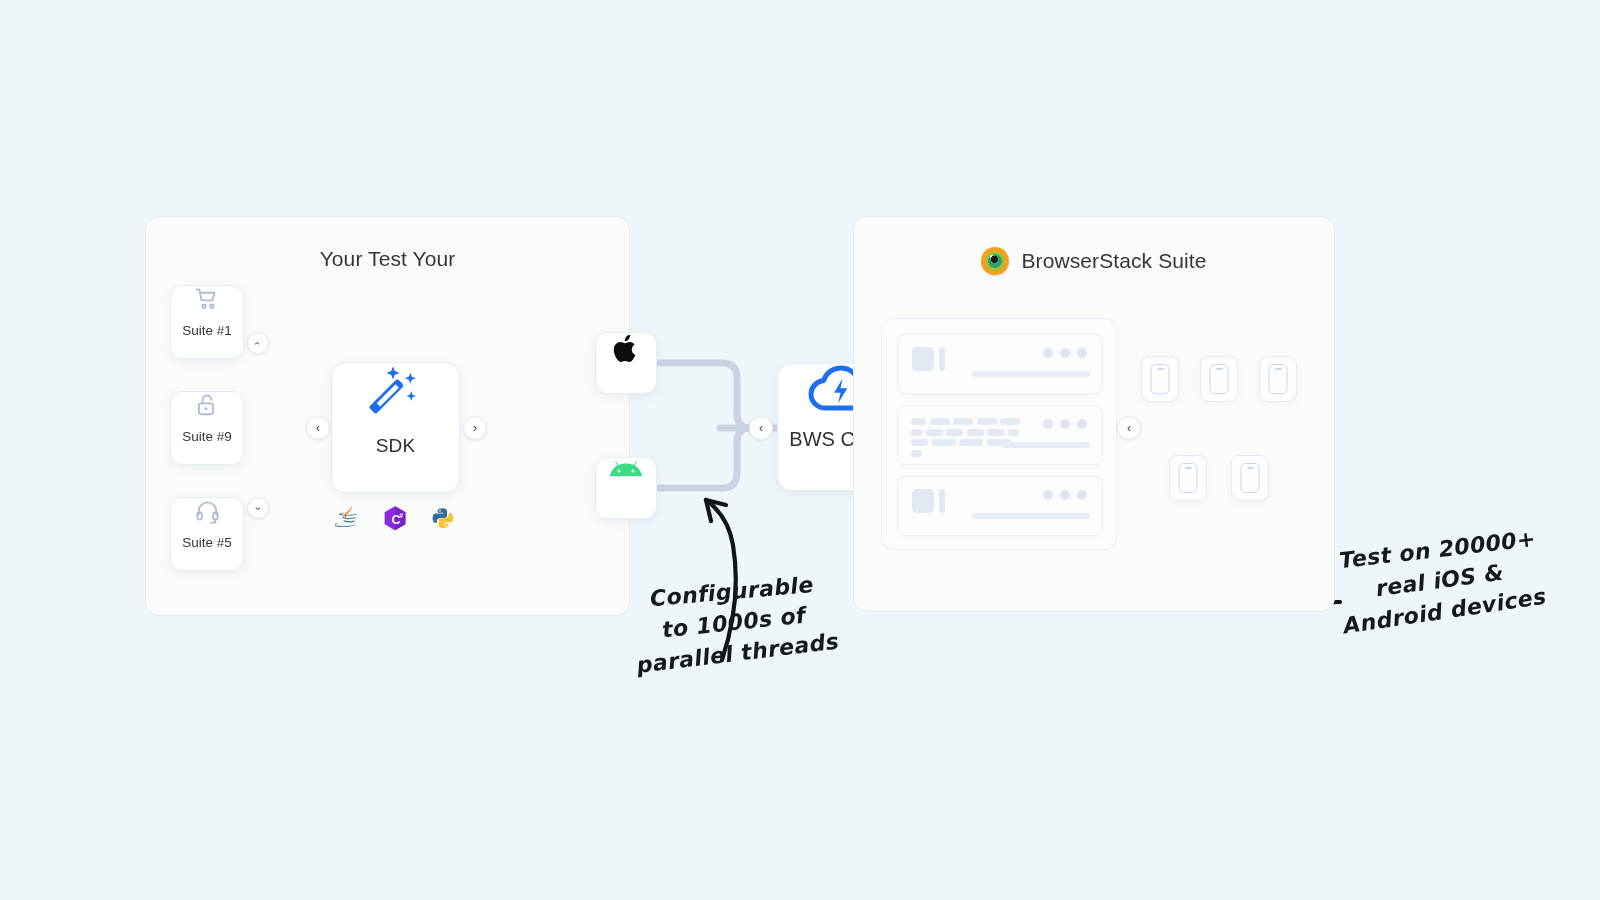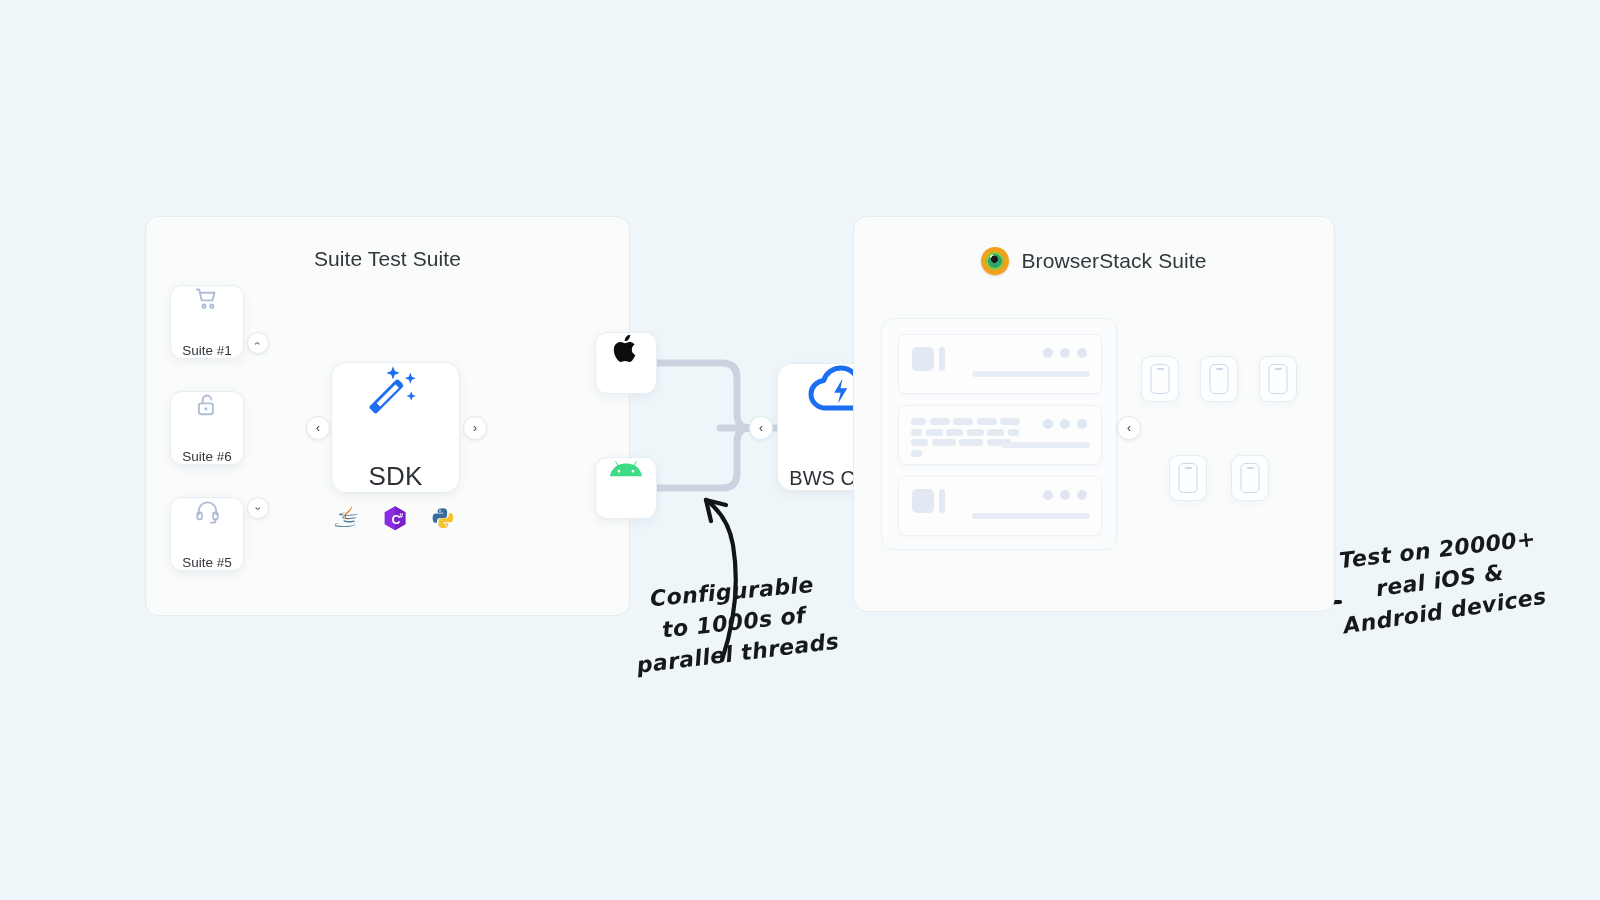--- a/index.html
+++ b/index.html
@@ -70,41 +70,41 @@
   
   .card {
     position: absolute;
     background: #ffffff;
     border: 1px solid #e6eef3;
     border-radius: 13px;
     box-shadow: 0 3px 10px rgba(110,130,150,.10);
     display: flex;
     flex-direction: column;
     align-items: center;
-    justify-content: space-between;
+    justify-content: flex-start;
   }
 
   .suite-card { width: 74px; height: 74px; gap: 7px; border-radius: 12px; }
   #suite-1 { left: 170px; top: 285px; }
   #suite-2 { left: 170px; top: 391px; }
   #suite-3 { left: 170px; top: 497px; }
   .suite-label {
     font-size: 13.5px;
     color: #32373d;
   }
   .suite-icon { color: #aebdd4; display: block; }
 
   
   #sdk-card {
     left: 331px; top: 362px;
     width: 129px; height: 131px;
     border-radius: 15px;
     gap: 10px;
   }
-  #sdk-label { font-size: 26px; color: #2c3138; letter-spacing: .2px; }
+  #sdk-label { font-size: 19px; color: #2c3138; letter-spacing: .2px; }
 
   
   #lang-row {
     position: absolute;
     left: 331px; top: 505px;
     width: 129px;
     display: flex;
     align-items: center;
     justify-content: center;
     gap: 22px;
@@ -320,21 +320,21 @@
     <path d="M706 500 L726 505" fill="none" stroke="#111418" stroke-width="4.2" stroke-linecap="round"></path>
     <path d="M706 500 L711 521" fill="none" stroke="#111418" stroke-width="4.2" stroke-linecap="round"></path>
 
     <path d="M1340 602 Q1288 604 1265 573 Q1251 553 1256 525" fill="none" stroke="#111418" stroke-width="4.2" stroke-linecap="round"></path>
     <path d="M1256 525 L1248 545" fill="none" stroke="#111418" stroke-width="4.2" stroke-linecap="round"></path>
     <path d="M1256 525 L1271 540" fill="none" stroke="#111418" stroke-width="4.2" stroke-linecap="round"></path>
   </svg>
 
   <div class="panel" id="panel-left">
     <div class="panel-title">
-      <span>Suite Test Suite</span>
+      <span>Your Test Your</span>
     </div>
   </div>
 
   <div class="card suite-card" id="suite-1">
     <span class="suite-icon">
       <svg width="28" height="26" viewBox="0 0 24 24" fill="none" stroke="currentColor" stroke-width="1.7" stroke-linecap="round" stroke-linejoin="round">
         <path d="M2.5 3.2h2.4l2.1 10.1h9.9l2.1-7.1H6"></path>
         <circle cx="9.2" cy="18.6" r="1.5"></circle>
         <circle cx="16.4" cy="18.6" r="1.5"></circle>
       </svg>
@@ -343,21 +343,21 @@
   </div>
 
   <div class="card suite-card" id="suite-2">
     <span class="suite-icon">
       <svg width="26" height="26" viewBox="0 0 24 24" fill="none" stroke="currentColor" stroke-width="1.7" stroke-linecap="round" stroke-linejoin="round">
         <rect x="4.5" y="10.5" width="13" height="10" rx="2.2"></rect>
         <path d="M8 10.5V7.4A4 4 0 0 1 16 7"></path>
         <circle cx="11" cy="15.4" r="1.4" fill="currentColor" stroke="none"></circle>
       </svg>
     </span>
-    <span class="suite-label">Suite #6</span>
+    <span class="suite-label">Suite #9</span>
   </div>
 
   <div class="card suite-card" id="suite-3">
     <span class="suite-icon">
       <svg width="27" height="26" viewBox="0 0 24 24" fill="none" stroke="currentColor" stroke-width="1.7" stroke-linecap="round" stroke-linejoin="round">
         <path d="M4 15v-3a8 8 0 0 1 16 0v3"></path>
         <rect x="2.6" y="13.4" width="4.2" height="6.4" rx="1.8"></rect>
         <rect x="17.2" y="13.4" width="4.2" height="6.4" rx="1.8"></rect>
         <path d="M19.3 19.8v1.1a1.8 1.8 0 0 1-1.8 1.8h-2.4"></path>
       </svg>

